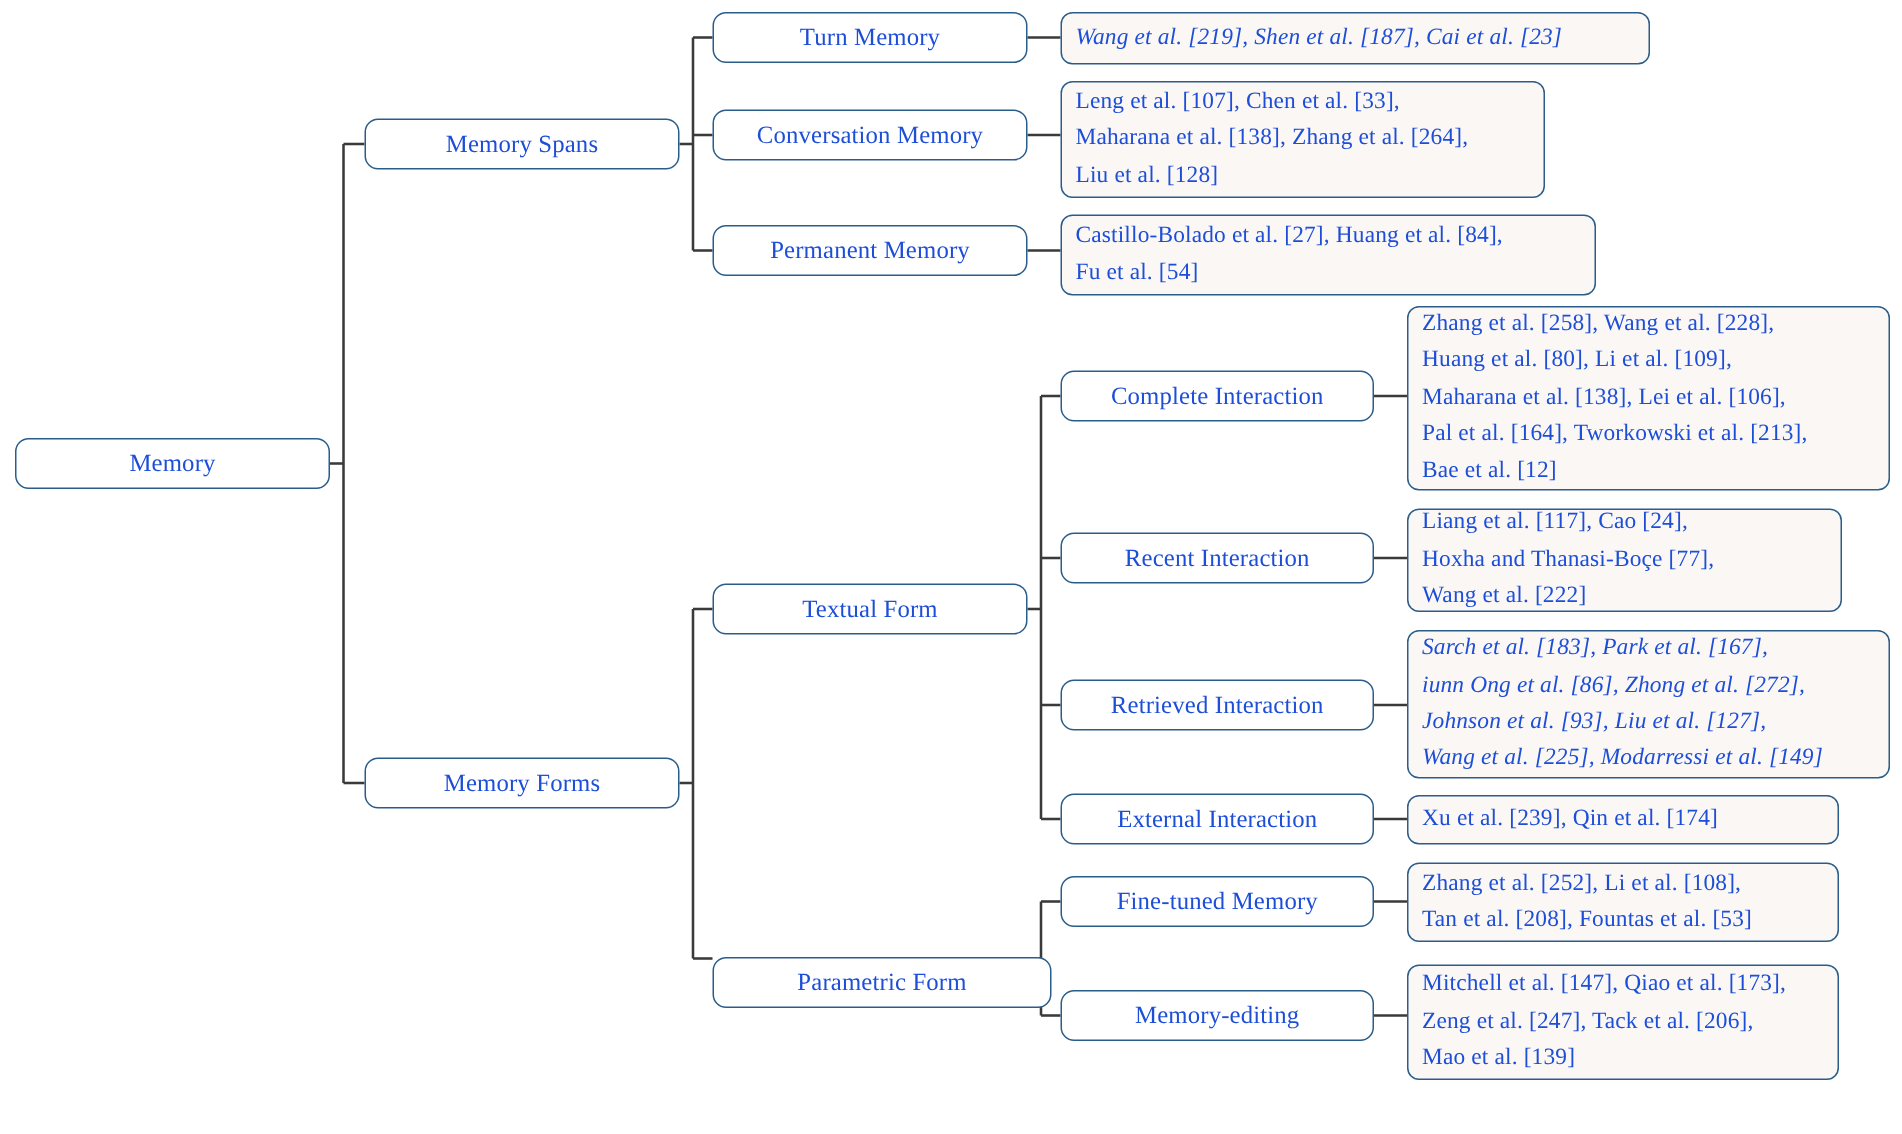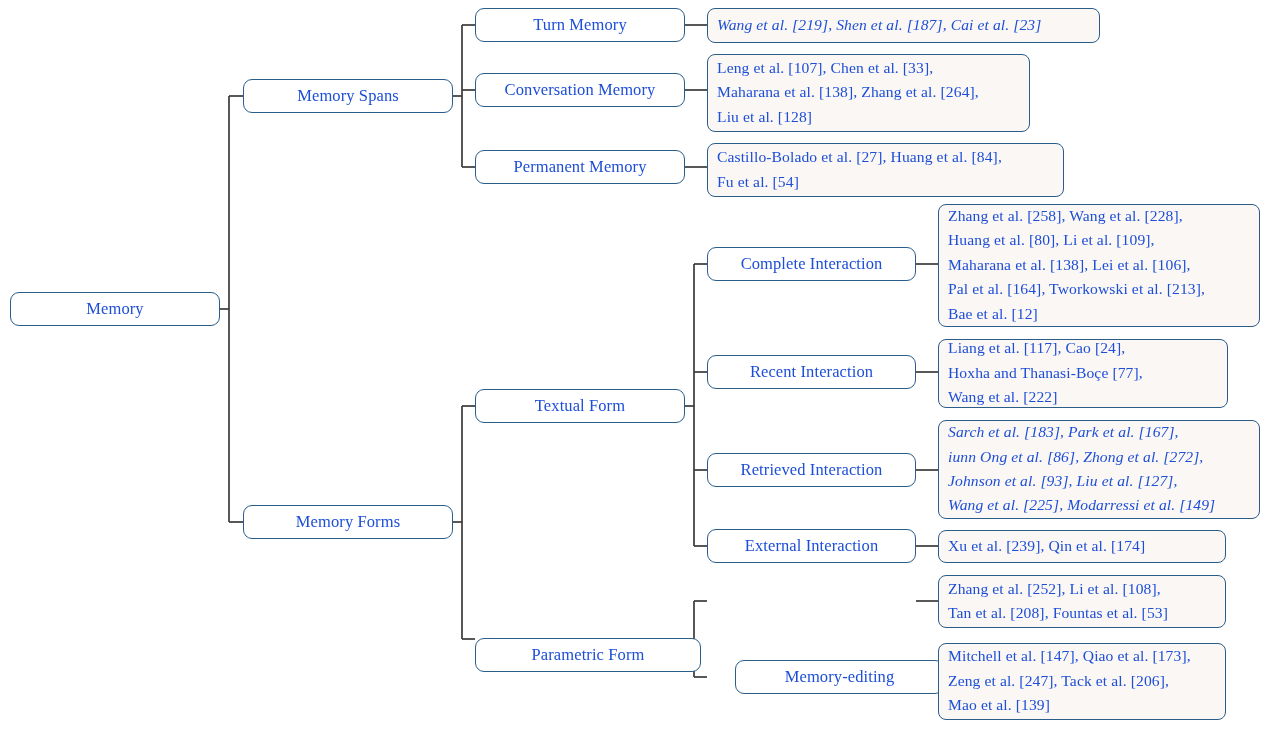--- a/index.html
+++ b/index.html
@@ -108,21 +108,24 @@
   <div class="node" style="left:707px;top:355px;width:209px;height:34px;">
     <span>Recent Interaction</span>
   </div>
   <div class="node" style="left:707px;top:453px;width:209px;height:34px;">
     <span>Retrieved Interaction</span>
   </div>
   <div class="node" style="left:707px;top:529px;width:209px;height:34px;">
     <span>External Interaction</span>
   </div>
 
-  <div class="node" style="left:707px;top:660px;width:209px;height:34px;margin-left:28px;">
+  <div class="node" style="left:707px;top:584px;width:209px;height:34px;">
+    <span>Fine-tuned Memory</span>
+  </div>
+  <div class="node" style="left:707px;top:660px;width:209px;height:34px;">
     <span>Memory-editing</span>
   </div>
 
   <div class="node leaf" style="left:707px;top:8px;width:393px;height:35px;font-style:italic;">
     <span class="lines">
         <span class="ln">Wang et al. [219], Shen et al. [187], Cai et al. [23]</span>
       </span>
   </div>
 
   <div class="node leaf" style="left:707px;top:54px;width:323px;height:78px;">

